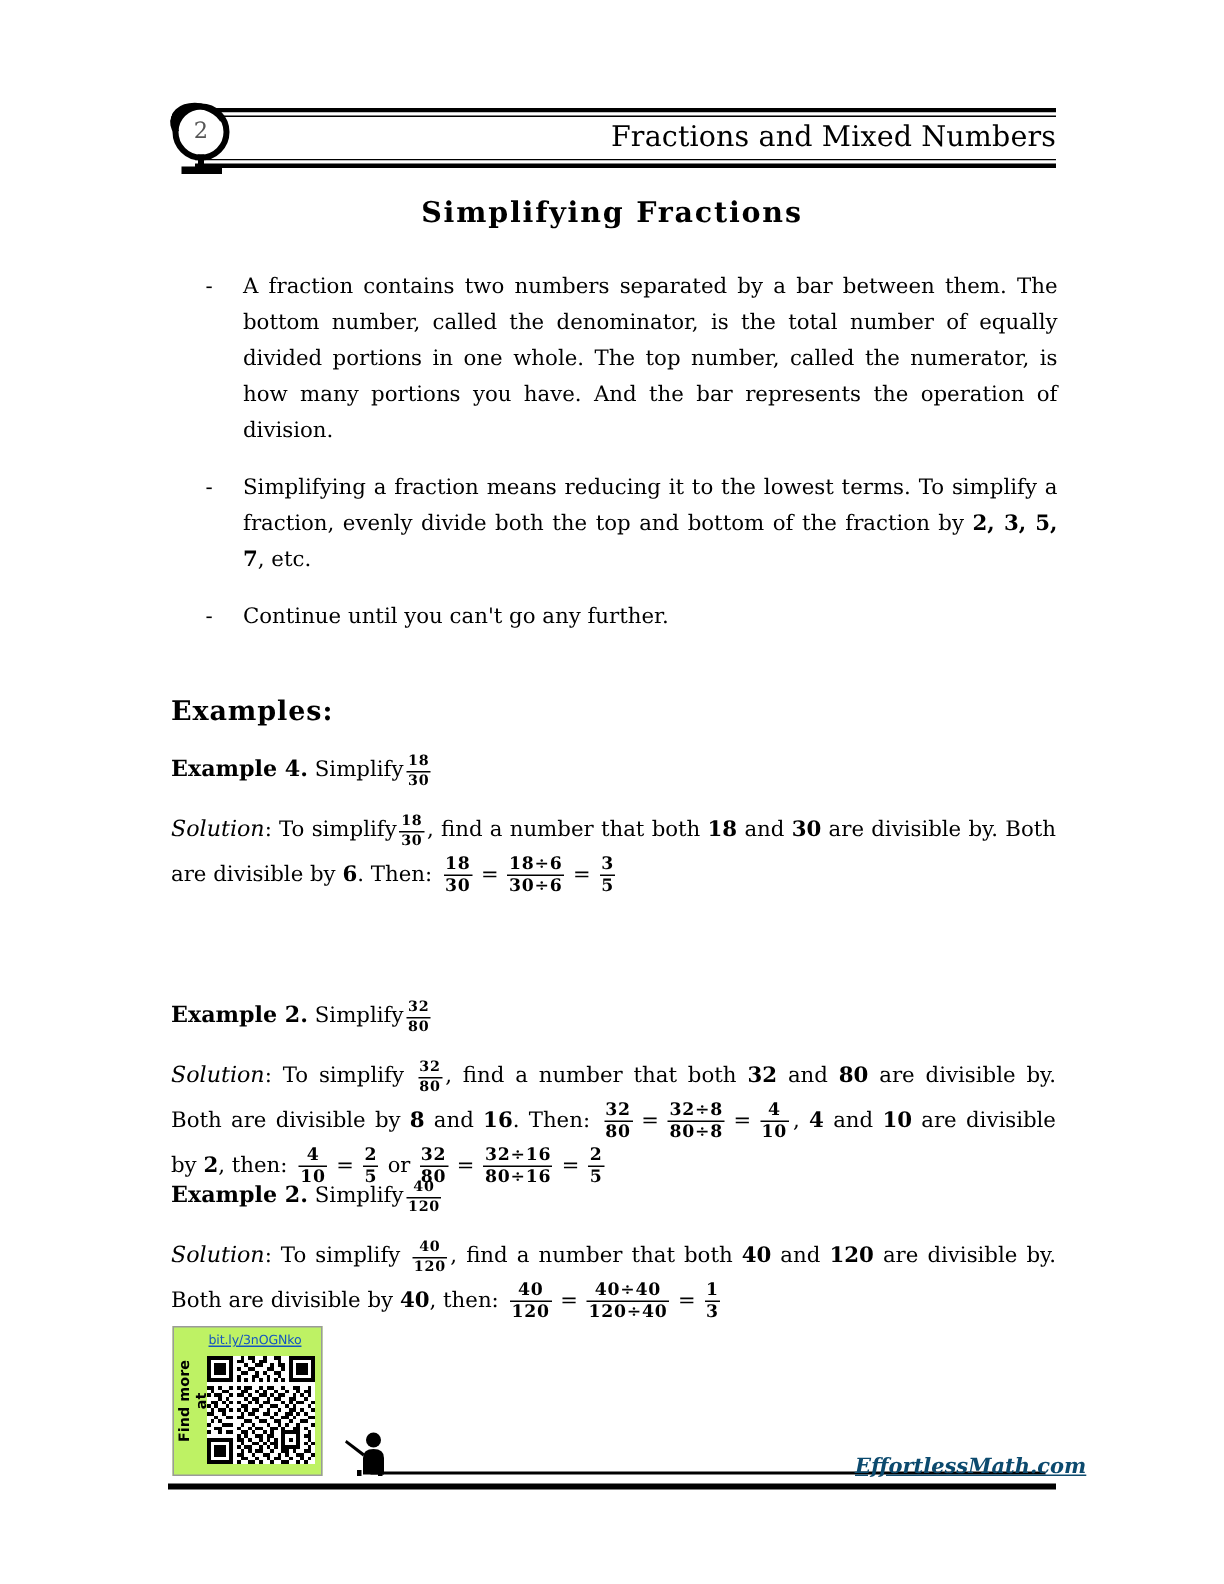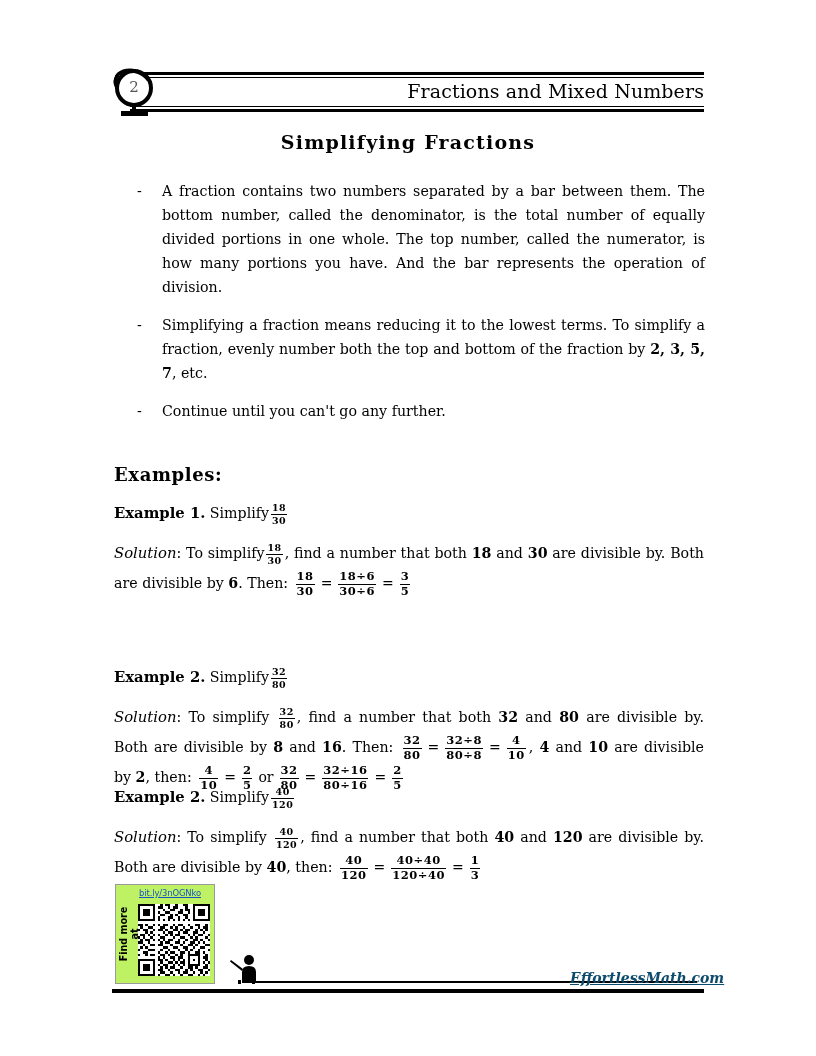--- a/index.html
+++ b/index.html
@@ -298,33 +298,33 @@
 
   <div class="page-title">Simplifying Fractions</div>
 
   <div class="bullets">
     <div class="bullet">
       <span class="dash">-</span>
       <span>A fraction contains two numbers separated by a bar between them. The bottom number, called the denominator, is the total number of equally divided portions in one whole. The top number, called the numerator, is how many portions you have. And the bar represents the operation of division.</span>
     </div>
     <div class="bullet">
       <span class="dash">-</span>
-      <span>Simplifying a fraction means reducing it to the lowest terms. To simplify a fraction, evenly number both the top and bottom of the fraction by </span><b>2, 3, 5, 7</b><span>, etc.</span>
+      <span>Simplifying a fraction means reducing it to the lowest terms. To simplify a fraction, evenly divide both the top and bottom of the fraction by </span><b>2, 3, 5, 7</b><span>, etc.</span>
     </div>
     <div class="bullet">
       <span class="dash">-</span>
       <span>Continue until you can't go any further.</span>
     </div>
   </div>
 
   <div class="examples-head">Examples:</div>
 
   <div class="ex-block" id="ex1">
     <div class="ex-line">
-      <span class="ex-label">Example 1.</span>
+      <span class="ex-label">Example 4.</span>
       <span>Simplify</span><span class="frac"><span class="num">18</span><span class="den">30</span></span>
     </div>
     <div class="sol-body" style="margin-top:12px;">
       <span class="sol-label">Solution</span><span>: To simplify</span><span class="frac"><span class="num">18</span><span class="den">30</span></span><span>, find a number that both </span><b>18</b><span> and </span><b>30</b><span> are divisible by. Both are divisible by </span><b>6</b><span>. Then: </span><span class="frac big"><span class="num">18</span><span class="den">30</span></span><span class="eq">=</span><span class="frac big"><span class="num">18÷6</span><span class="den">30÷6</span></span><span class="eq">=</span><span class="frac big"><span class="num">3</span><span class="den">5</span></span>
     </div>
   </div>
 
   <div class="ex-block" id="ex2">
     <div class="ex-line">
       <span class="ex-label">Example 2.</span>

